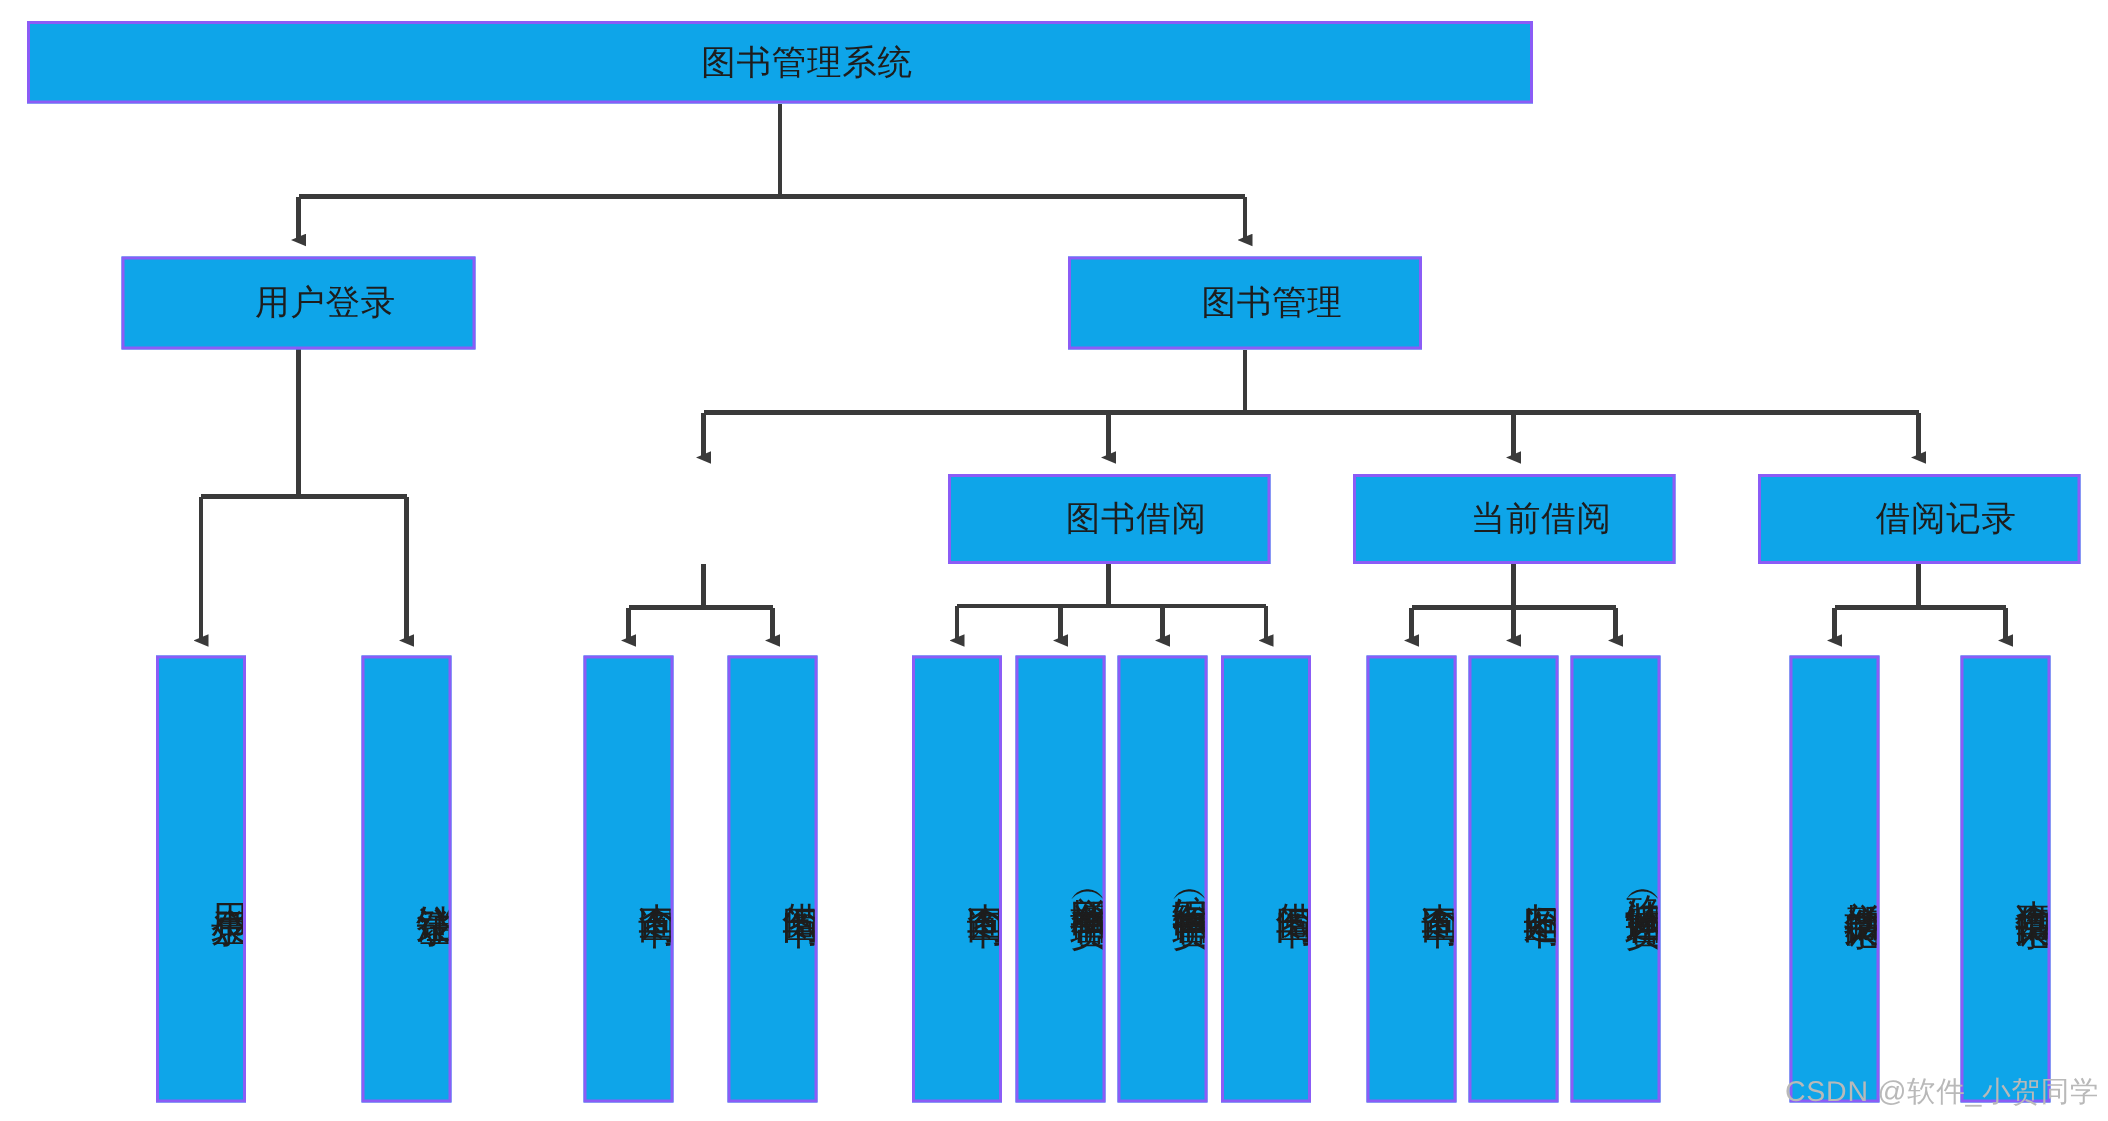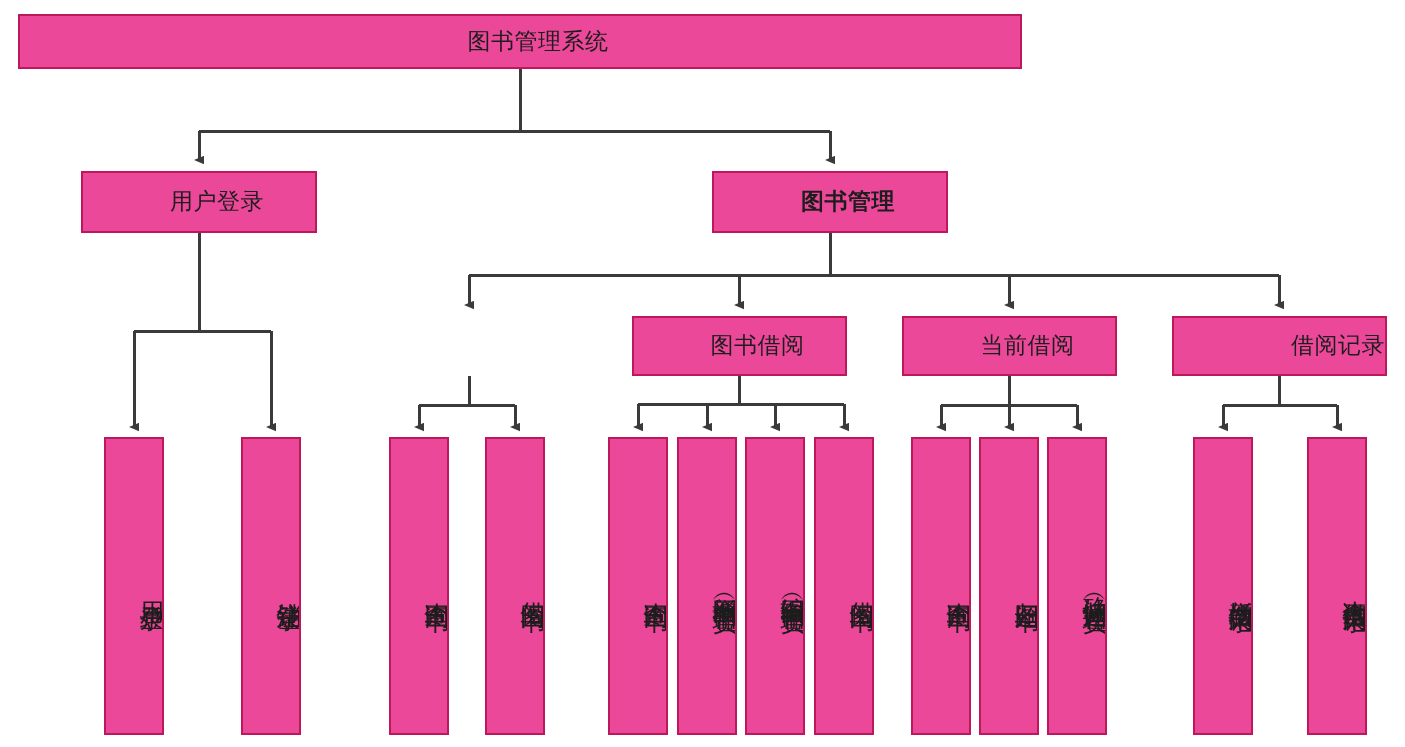--- a/index.html
+++ b/index.html
@@ -20,22 +20,22 @@
   svg#edges {
     position: absolute;
     left: 0;
     top: 0;
     width: 1405px;
     height: 747px;
   }
   .node {
     position: absolute;
     box-sizing: border-box;
-    background: #ec4899;
-    border: 2px solid #be185d;
+    background: #0ea5e9;
+    border: 2px solid #8b5cf6;
     display: flex;
     align-items: center;
     justify-content: center;
     overflow: hidden;
     padding-left: 36px;
   }
   .node-label {
     color: #1d1d1d;
     font-size: 23px;
     line-height: 1.12;
@@ -114,31 +114,31 @@
     </g>
   </svg>
 
   <div class="node" style="left:18px; top:14px; width:1004px; height:55px;">
     <span class="node-label">图书管理系统</span>
   </div>
 
   <div class="node" style="left:81px; top:171px; width:236px; height:62px;">
     <span class="node-label">用户登录</span>
   </div>
-  <div class="node" style="left:712px; top:171px; width:236px; height:62px;font-weight:bold;">
+  <div class="node" style="left:712px; top:171px; width:236px; height:62px;">
     <span class="node-label">图书管理</span>
   </div>
 
   <div class="node" style="left:902px; top:316px; width:215px; height:60px;">
     <span class="node-label">当前借阅</span>
   </div>
   <div class="node" style="left:632px; top:316px; width:215px; height:60px;">
     <span class="node-label">图书借阅</span>
   </div>
-  <div class="node" style="left:1172px; top:316px; width:215px; height:60px;justify-content:flex-end;">
+  <div class="node" style="left:1172px; top:316px; width:215px; height:60px;">
     <span class="node-label">借阅记录</span>
   </div>
 
   <div class="node leaf" style="left:104px; top:437px; width:60px; height:298px;">
     <span class="node-label">用户登录</span>
   </div>
   <div class="node leaf" style="left:241px; top:437px; width:60px; height:298px;">
     <span class="node-label">注销登录</span>
   </div>
 
@@ -172,14 +172,15 @@
     <span class="node-label">确认归还（管理员）</span>
   </div>
 
   <div class="node leaf" style="left:1193px; top:437px; width:60px; height:298px;">
     <span class="node-label">新增借阅记录</span>
   </div>
   <div class="node leaf" style="left:1307px; top:437px; width:60px; height:298px;">
     <span class="node-label">查询借阅记录</span>
   </div>
 
+  <div class="watermark" style="left:1190px; top:715px;">CSDN @软件_小贺同学</div>
 
 </div>
 
 </body></html>

